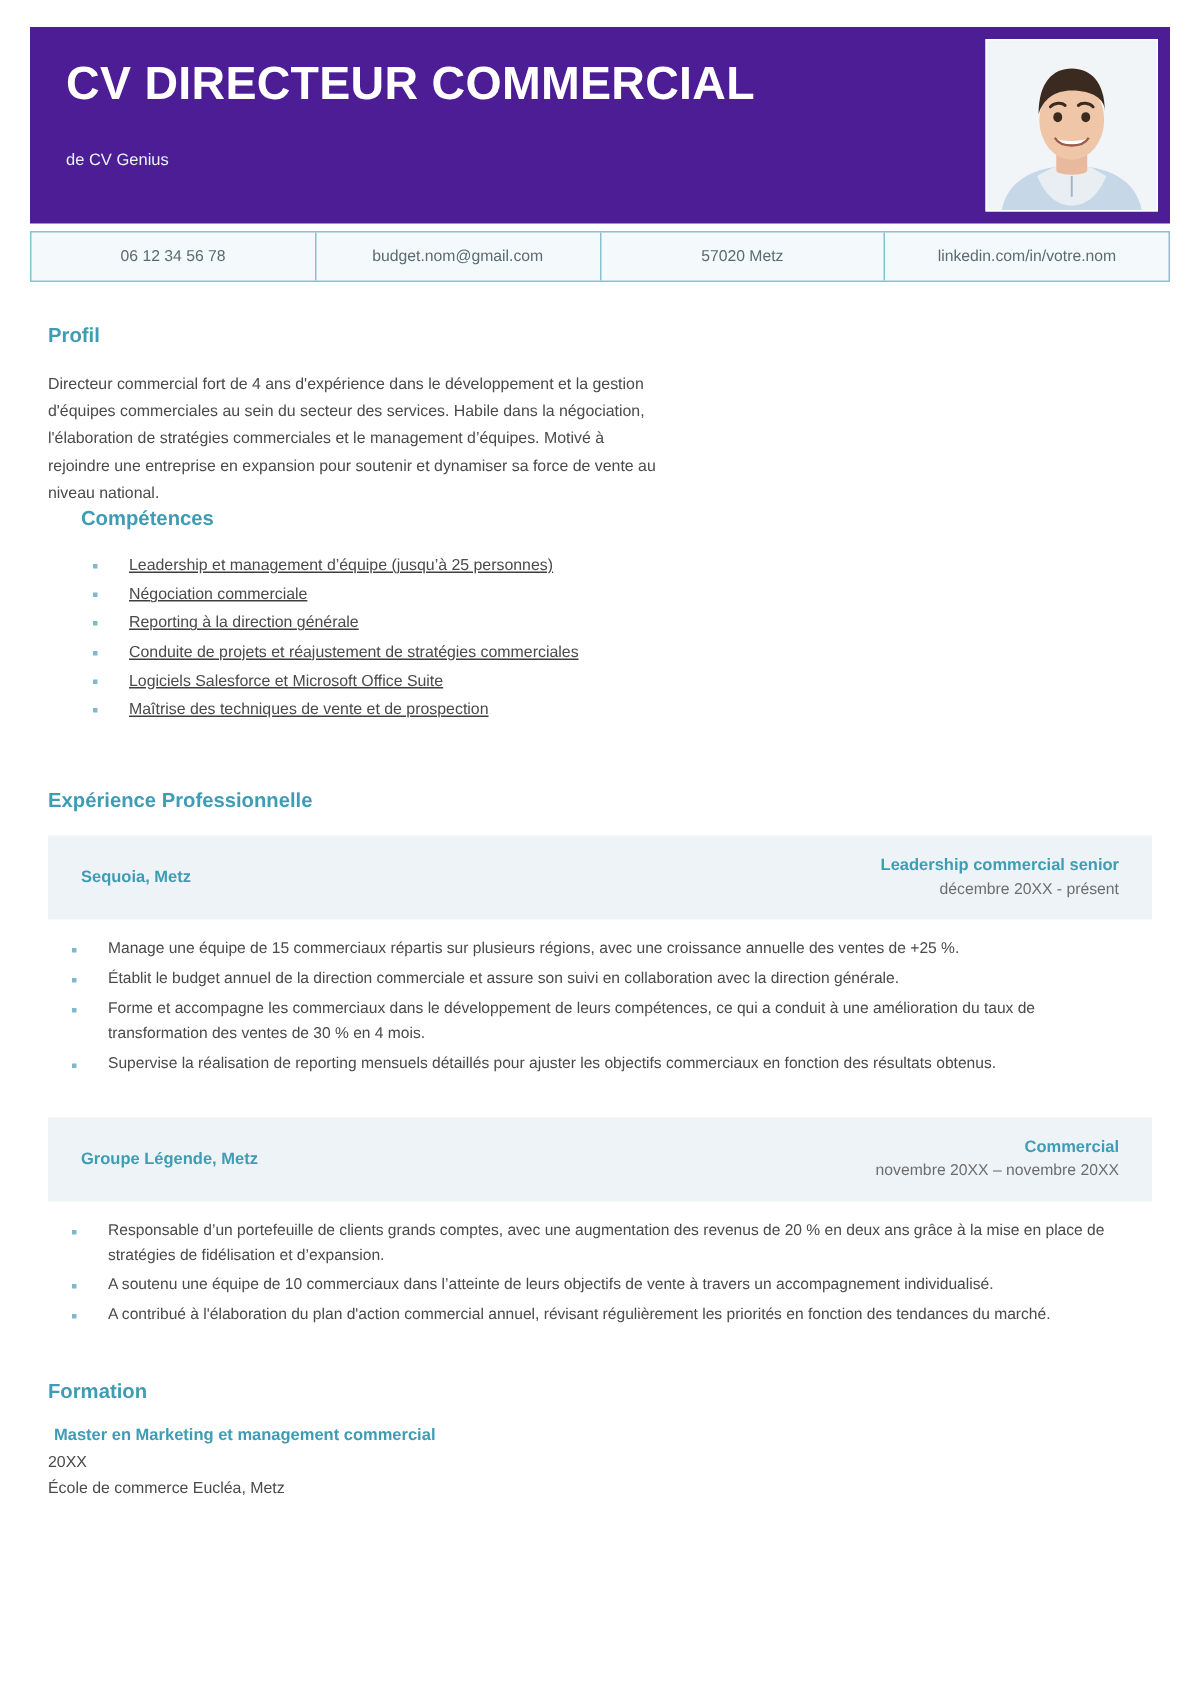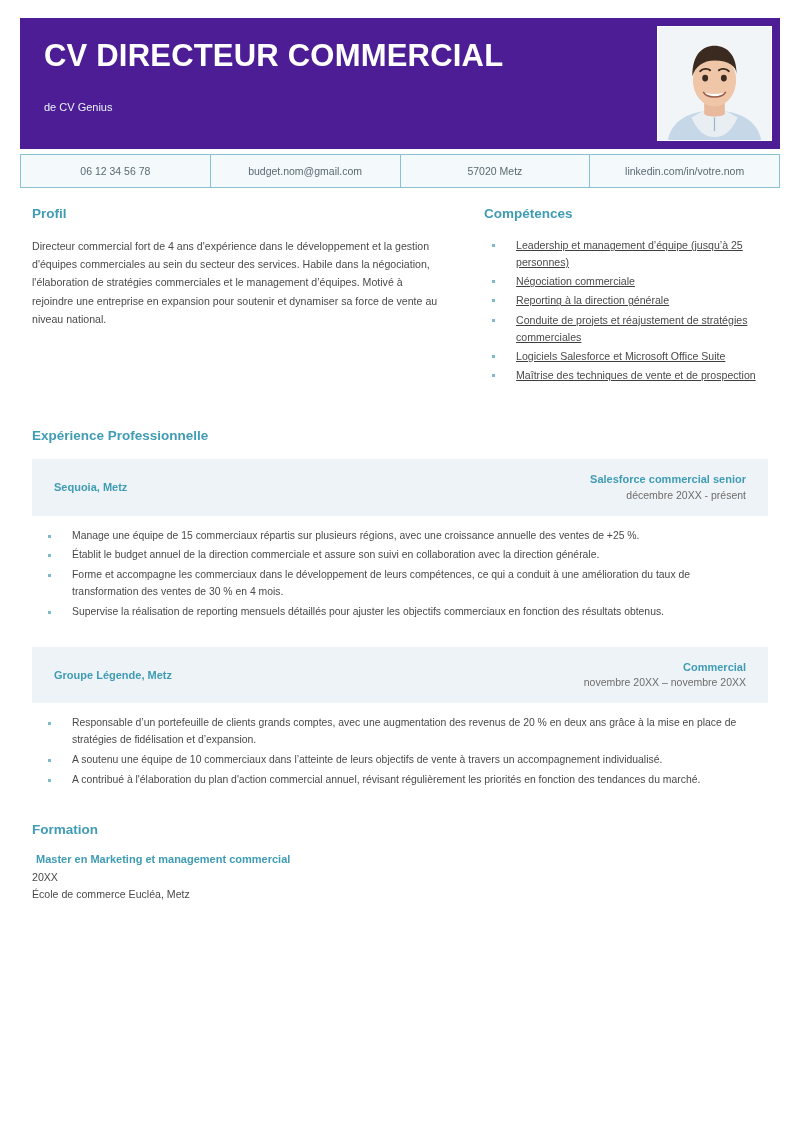--- a/index.html
+++ b/index.html
@@ -92,22 +92,23 @@
   
   .section-title {
     color: #3f9cb4;
     font-size: 13.5px;
     font-weight: bold;
     margin-bottom: 16px;
   }
 
   .two-col {
     display: flex;
-    margin-top: 18px;
+    margin-top: 28px;
     padding: 0 12px;
+    flex-direction: column;
   }
 
   .col-left  { width: 430px; padding-right: 20px; }
   .col-right { flex: 1; padding-left: 22px; }
 
   .profile-text {
     font-size: 10.6px;
     line-height: 1.72;
     color: #4a4a4a;
   }
@@ -267,21 +268,21 @@
       </ul>
     </div>
   </div>
 
   <div class="experience-section">
     <div class="section-title">Expérience Professionnelle</div>
 
     <div class="job-band">
       <div class="job-company">Sequoia, Metz</div>
       <div class="job-right">
-        <div class="job-title">Salesforce commercial senior</div>
+        <div class="job-title">Leadership commercial senior</div>
         <div class="job-dates">décembre 20XX - présent</div>
       </div>
     </div>
     <ul class="job-bullets">
       <li>Manage une équipe de 15 commerciaux répartis sur plusieurs régions, avec une croissance annuelle des ventes de +25 %.</li>
       <li>Établit le budget annuel de la direction commerciale et assure son suivi en collaboration avec la direction générale.</li>
       <li>Forme et accompagne les commerciaux dans le développement de leurs compétences, ce qui a conduit à une amélioration du taux de transformation des ventes de 30 % en 4 mois.</li>
       <li>Supervise la réalisation de reporting mensuels détaillés pour ajuster les objectifs commerciaux en fonction des résultats obtenus.</li>
     </ul>
 

